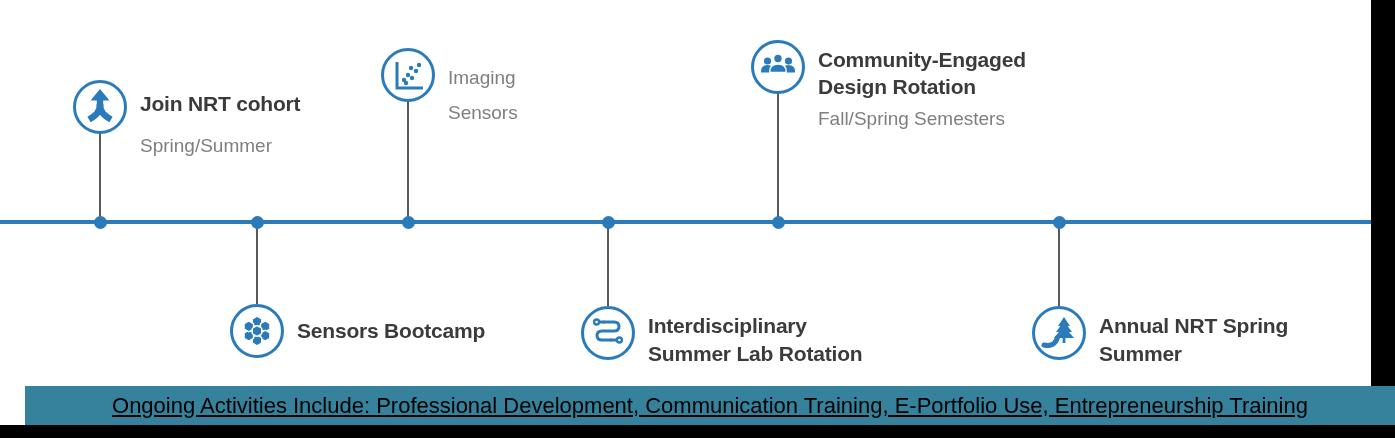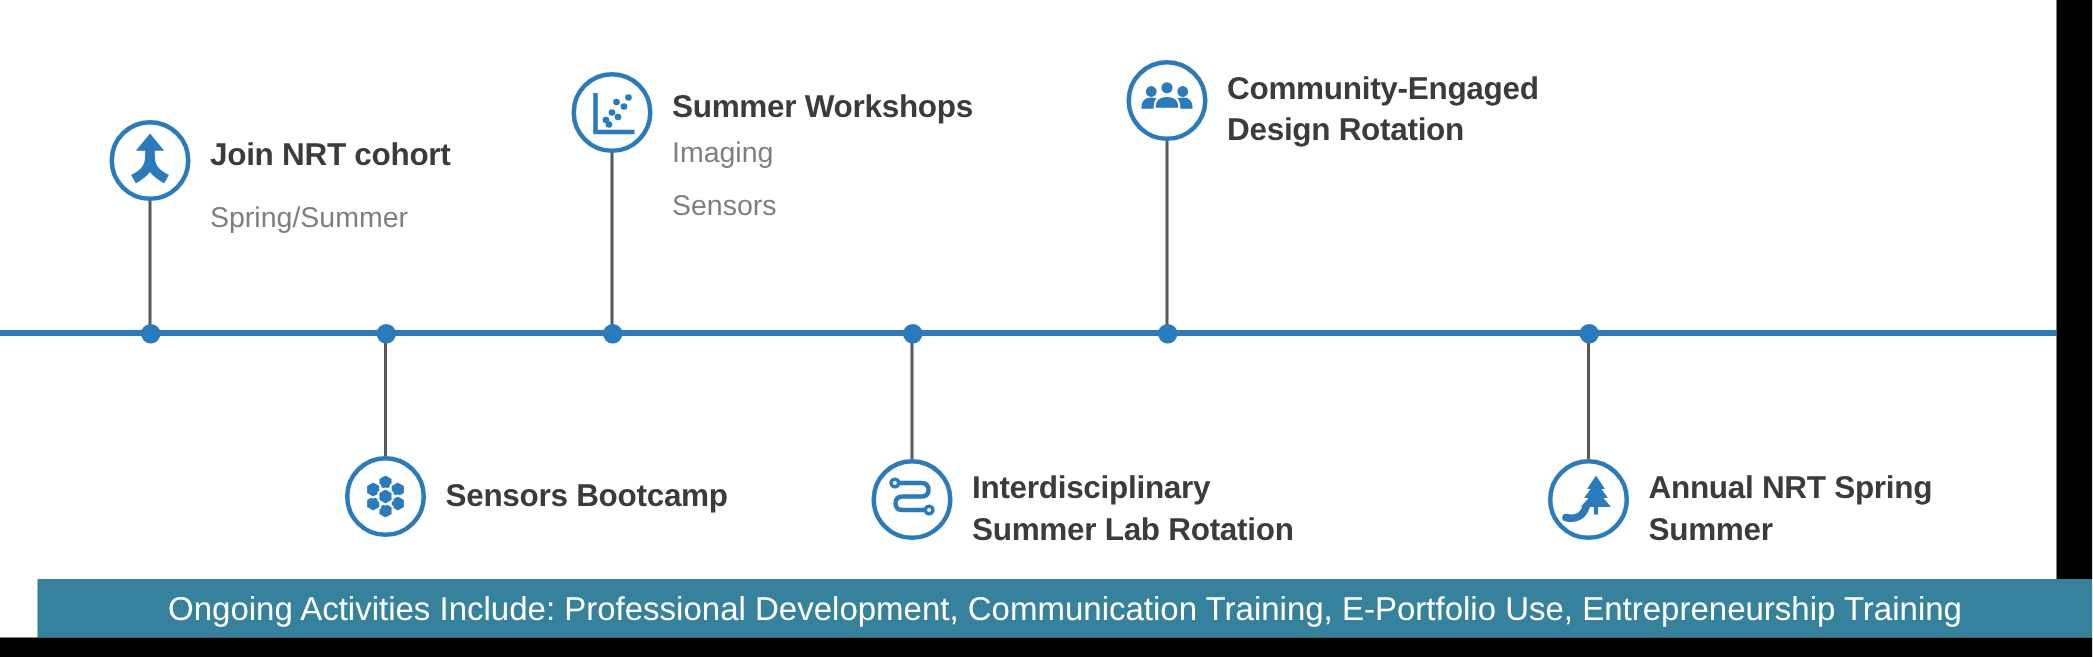--- a/index.html
+++ b/index.html
@@ -60,21 +60,21 @@
 
   .m6 .node-circle{left:1032px;top:306px}
   .m6 .connector{left:1058px;top:222px;height:84px}
   .m6 .dot{left:1053px;top:216px}
   .m6 .text-block{left:1099px;top:312px}
   .m6 .title{line-height:28px}
 
   
   .banner{
     position:absolute;left:25px;top:386px;width:1370px;height:39px;background:#36819B;
-    color:#ffffff;font-size:22px;display:flex;align-items:center;justify-content:center;
+    color:#000000;font-size:22px;display:flex;align-items:center;justify-content:center;text-decoration:underline;
   }
 </style>
 </head>
 <body>
 
 <div class="stage">
 
   <div class="timeline-line"></div>
 
   <div class="milestone m1">
@@ -103,21 +103,20 @@
         <circle cx="20" cy="29" r="2.2" fill="#2B7BBB"></circle>
         <circle cx="24" cy="24" r="2.2" fill="#2B7BBB"></circle>
         <circle cx="28" cy="27" r="2.2" fill="#2B7BBB"></circle>
         <circle cx="27" cy="17" r="2.2" fill="#2B7BBB"></circle>
         <circle cx="32" cy="20" r="2.2" fill="#2B7BBB"></circle>
         <circle cx="35" cy="14" r="2.2" fill="#2B7BBB"></circle>
         <circle cx="22" cy="32" r="2.2" fill="#2B7BBB"></circle>
       </svg>
     </div>
     <div class="text-block">
-      <div class="title">Summer Workshops</div>
       <div class="subtitle">Imaging</div>
       <div class="subtitle">Sensors</div>
     </div>
   </div>
 
   <div class="milestone m3">
     <div class="connector"></div>
     <div class="dot"></div>
     <div class="node-circle">
       <svg width="48" height="48" viewBox="0 0 48 48">
@@ -125,20 +124,21 @@
         <path d="M7,28.5 q0,-6.5 6.5,-6.5 q6.5,0 6.5,6.5 v1 h-13 z" fill="#2B7BBB"></path>
         <circle cx="34.5" cy="18" r="3.6" fill="#2B7BBB"></circle>
         <path d="M28,28.5 q0,-6.5 6.5,-6.5 q6.5,0 6.5,6.5 v1 h-13 z" fill="#2B7BBB"></path>
         <circle cx="24" cy="15.5" r="4.4" fill="#2B7BBB" stroke="#fff" stroke-width="1.4"></circle>
         <path d="M15.8,28.5 q0,-7.5 8.2,-7.5 q8.2,0 8.2,7.5 v1 h-16.4 z" fill="#2B7BBB" stroke="#fff" stroke-width="1.4"></path>
       </svg>
     </div>
     <div class="text-block">
       <div class="title">Community-Engaged</div>
       <div class="title">Design Rotation</div>
+      <div class="subtitle">Fall/Spring Semesters</div>
     </div>
   </div>
 
   <div class="milestone m4">
     <div class="connector"></div>
     <div class="dot"></div>
     <div class="node-circle">
       <svg width="48" height="48" viewBox="0 0 48 48">
         <polygon points="24,9.2 28.68,11.9 28.68,17.3 24,20 19.32,17.3 19.32,11.9" fill="#2B7BBB" stroke="#fff" stroke-width="1.3"></polygon>
         <polygon points="32.2,13.9 36.88,16.6 36.88,22 32.2,24.7 27.52,22 27.52,16.6" fill="#2B7BBB" stroke="#fff" stroke-width="1.3"></polygon>

